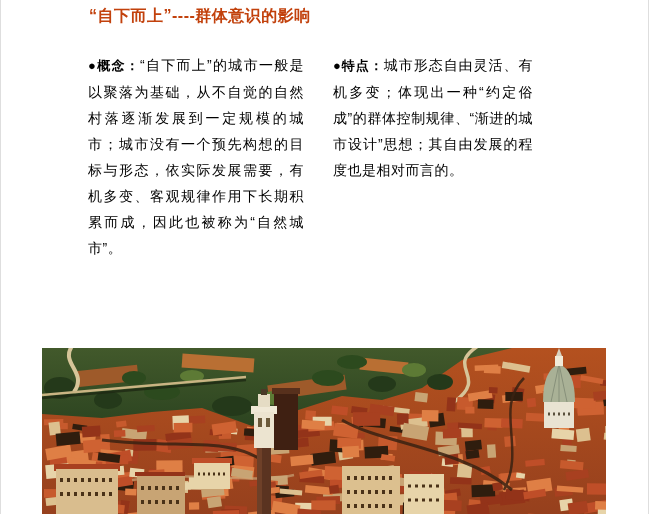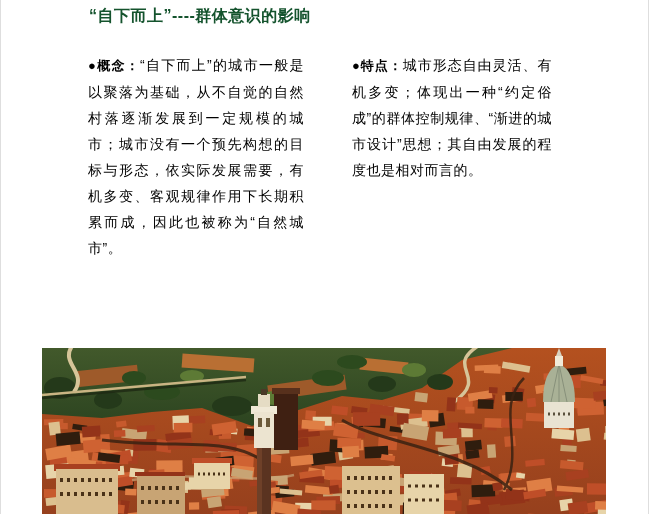--- a/index.html
+++ b/index.html
@@ -8,31 +8,31 @@
     background:#ffffff;
     font-family:"Liberation Sans","DejaVu Sans",sans-serif;
     color:#0a0a0a;
   }
   .page-edge{position:absolute;top:0;bottom:0;width:1px;background:#dedede;}
   .page-edge.left{left:0;}
   .page-edge.right{left:648px;}
 
   .slide-title{
     position:absolute;left:89px;top:6px;margin:0;
-    font-size:16px;font-weight:700;letter-spacing:.5px;color:#14532d;
+    font-size:16px;font-weight:700;letter-spacing:.5px;color:#c2410c;
     white-space:nowrap;
   }
 
   .columns{position:absolute;left:88px;top:52px;display:flex;gap:29px;}
   .col{
     margin:0;font-size:14px;line-height:26px;color:#000;
     text-align:justify;letter-spacing:.5px;
   }
   .col.left{width:216px;}
-  .col.right{width:200px;margin-left:19px;}
+  .col.right{width:200px;}
   .bullet-label{font-weight:700;font-size:13px;letter-spacing:.5px;}
 
   .photo{
     position:absolute;left:42px;top:348px;width:564px;height:166px;
     margin:0;overflow:hidden;background:#b4511f;
   }
   .photo svg{display:block;}
 </style>
 </head>
 <body>

